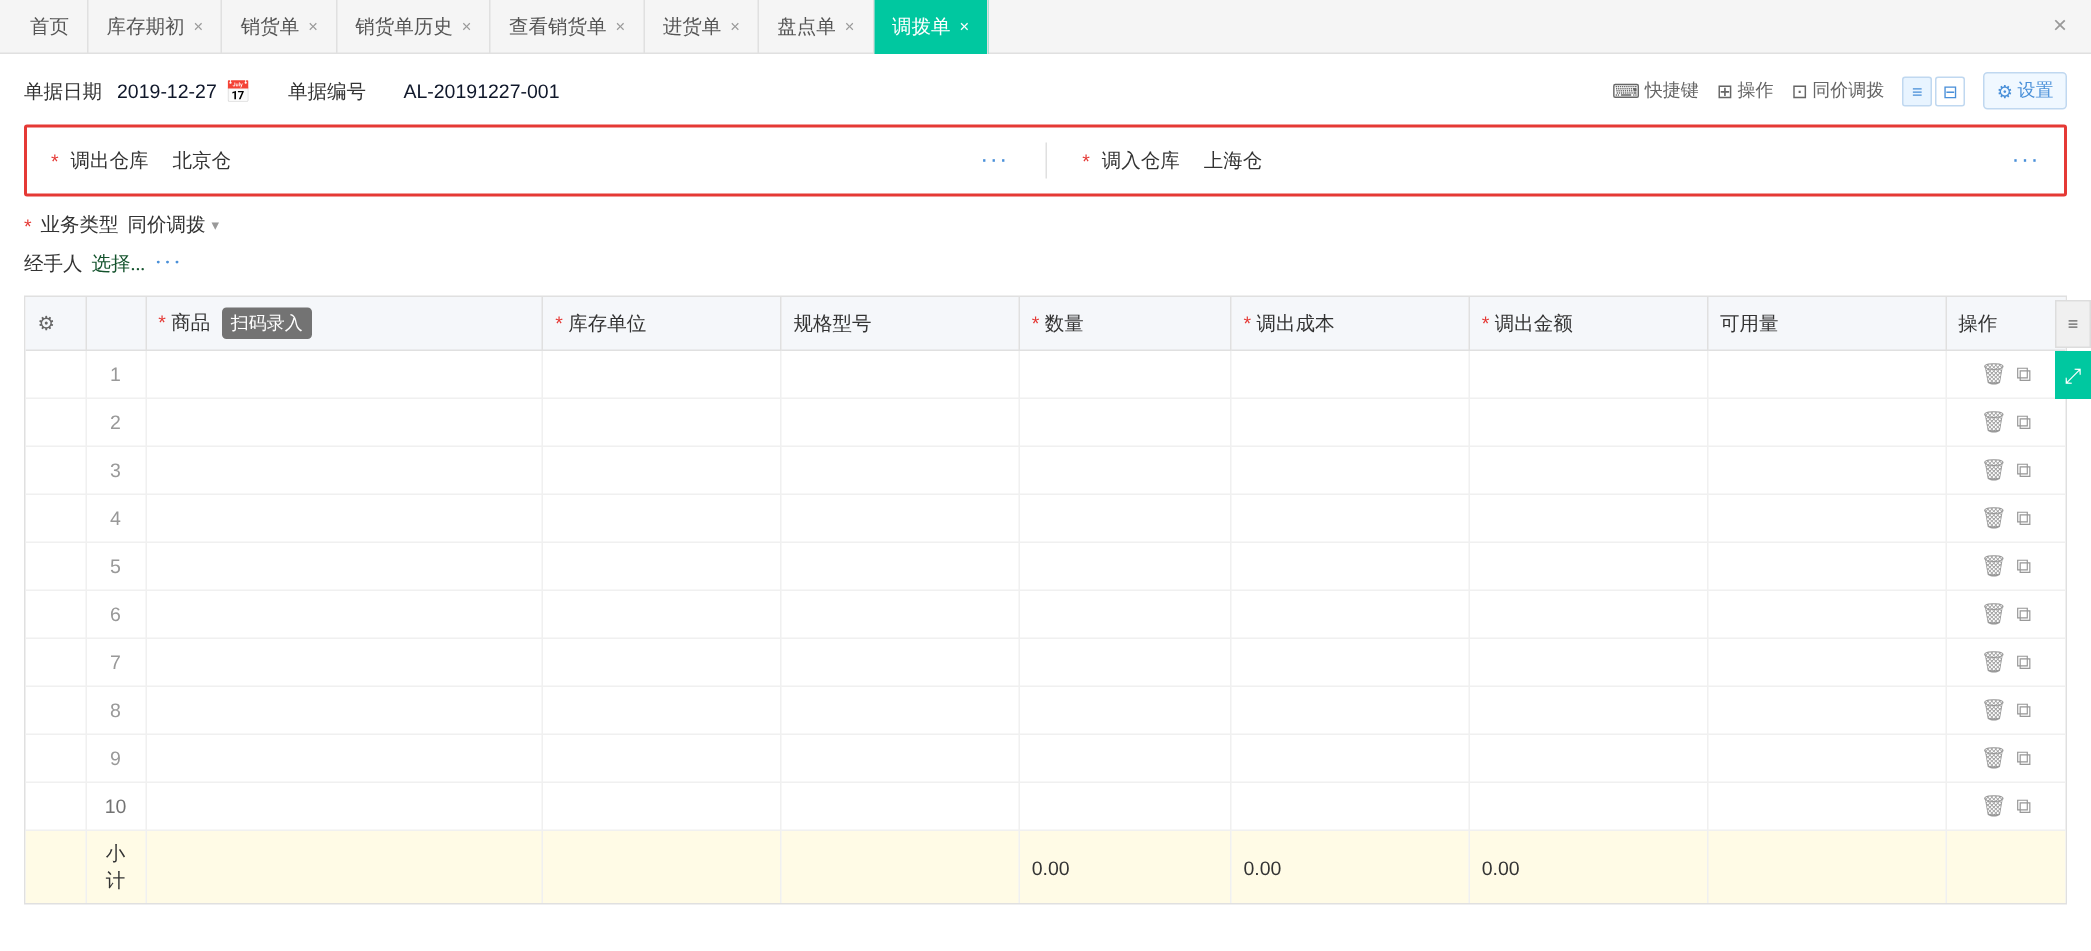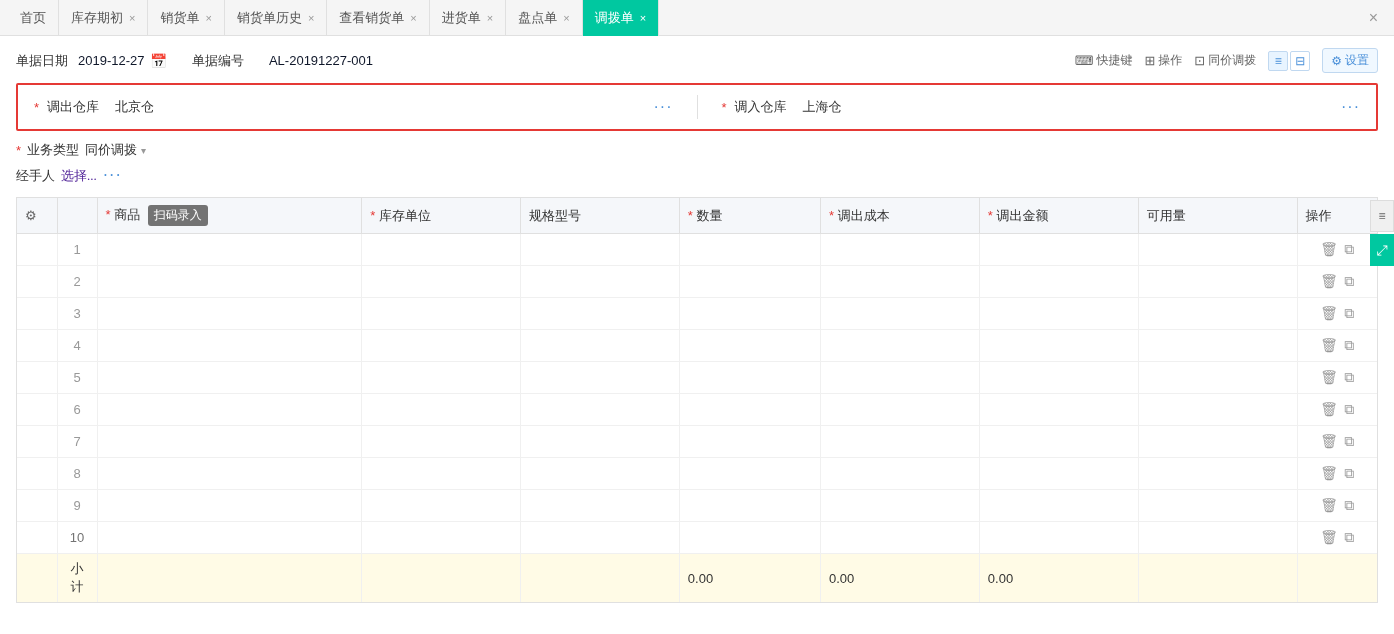--- a/index.html
+++ b/index.html
@@ -198,21 +198,21 @@
       <span style="color:#333; font-size:13px;">业务类型</span>
       <div style="display:flex; align-items:center; gap:4px; cursor:pointer; min-width:100px;">
         <span style="color:#333; font-size:13px;">同价调拨</span>
         <span style="color:#999; font-size:10px;">▾</span>
       </div>
     </div>
   </div>
 
   <div style="display:flex; align-items:center; gap:6px; margin-bottom:12px;font-family:Liberation Serif, serif;">
     <span style="color:#333; font-size:13px;">经手人</span>
-    <span style="color:#4c1d95; font-size:13px; cursor:pointer;">选择...</span>
+    <span style="color:#14532d; font-size:13px; cursor:pointer;">选择...</span>
     <span style="color:#4a90d9; font-size:16px; cursor:pointer; letter-spacing:1px;">···</span>
   </div>
 
   <div class="table-container">
     <table class="data-table">
       <thead>
         <tr>
           <th class="col-settings">
             <span style="color:#666;">⚙</span>
           </th>

